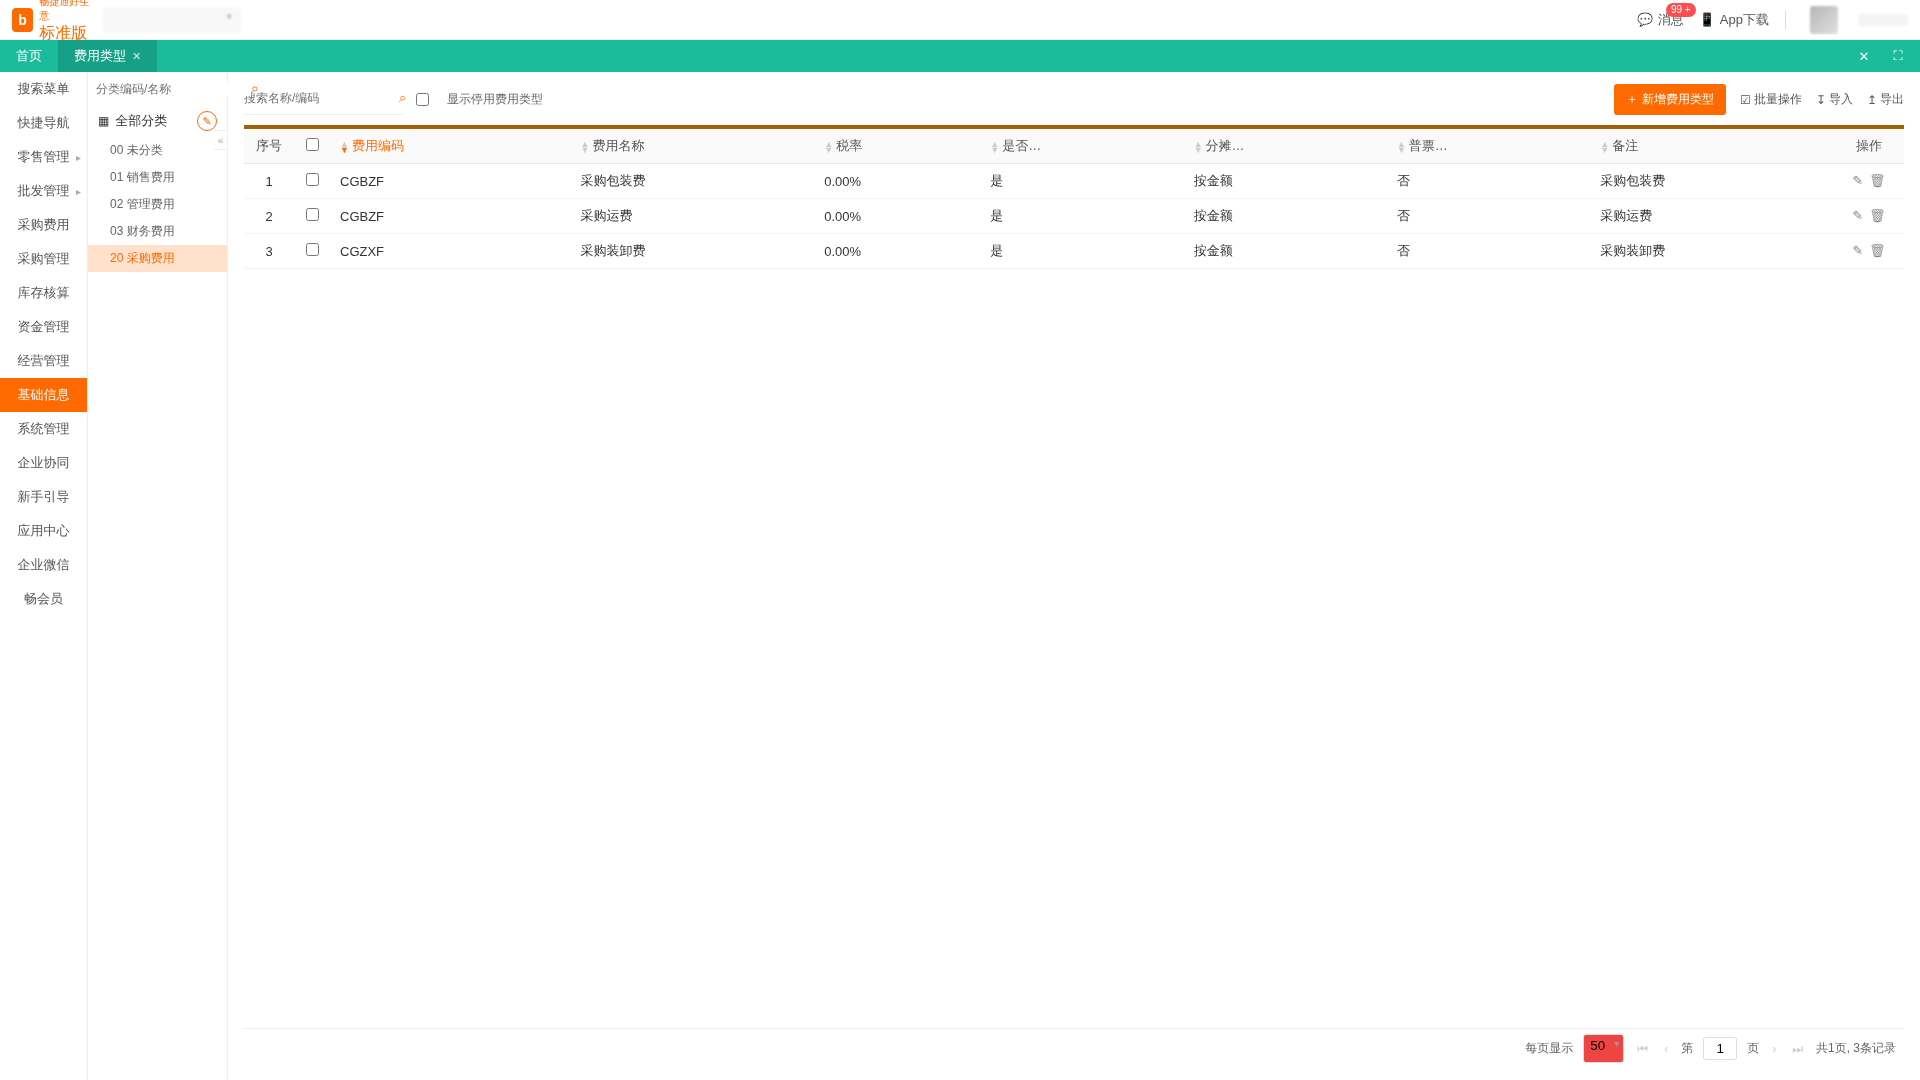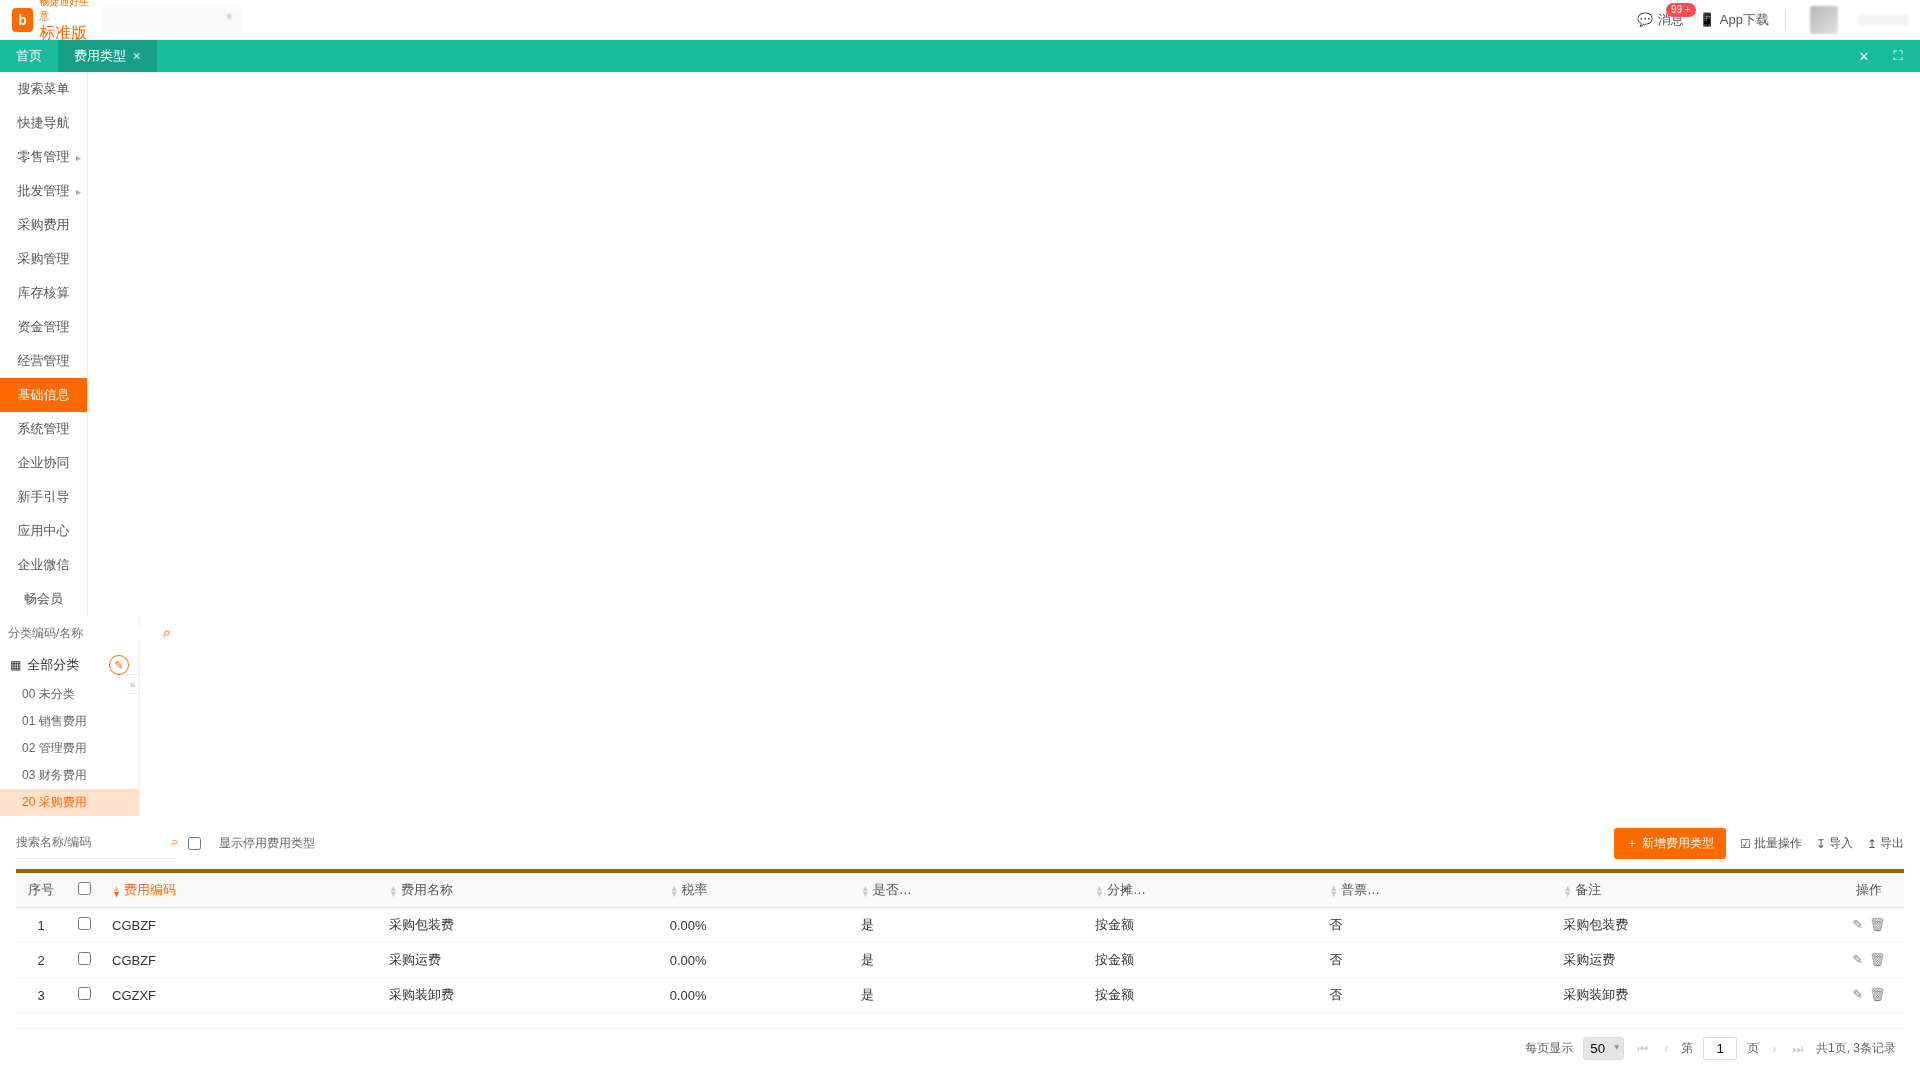--- a/index.html
+++ b/index.html
@@ -22,21 +22,21 @@
 
 
 .tab-bar { height: 32px; background: #1abc9c; display: flex; align-items: stretch; }
 .tab { padding: 0 16px; display: flex; align-items: center; color: #fff; cursor: pointer; font-size: 13px; gap: 6px; }
 .tab.active { background: #16a085; }
 .tab-close { font-size: 11px; opacity: .8; }
 .tab-bar-right { margin-left: auto; display: flex; align-items: center; gap: 10px; padding-right: 10px; }
 .tab-icon-btn { width: 24px; height: 24px; display: flex; align-items: center; justify-content: center; color: #fff; cursor: pointer; }
 
 
-.layout { display: flex; height: calc(100vh - 72px); flex-direction: column; }
+.layout { display: flex; height: calc(100vh - 72px); }
 
 
 .left-nav { width: 88px; border-right: 1px solid #eee; display: flex; flex-direction: column; overflow-y: auto; }
 .nav-item { height: 34px; display: flex; align-items: center; justify-content: center; cursor: pointer; color: #555; position: relative; font-size: 13px; }
 .nav-item.has-sub::after { content: "▸"; position: absolute; right: 6px; color: #aaa; font-size: 10px; }
 .nav-item.active { background: #ff6a00; color: #fff; }
 
 
 .cat-panel { width: 140px; border-right: 1px solid #eee; display: flex; flex-direction: column; position: relative; }
 .cat-search { padding: 8px; display: flex; align-items: center; }
@@ -70,21 +70,21 @@
 th .sort { color: #ccc; font-size: 9px; display: inline-flex; flex-direction: column; line-height: 6px; margin-right: 3px; vertical-align: middle; }
 th.sorted .sort .down { color: #ff6a00; }
 td { border-bottom: 1px solid #f2f2f2; }
 .col-seq { width: 50px; text-align: center; }
 .col-chk { width: 36px; text-align: center; }
 .col-ops { width: 70px; text-align: center; font-family: Liberation Serif, serif; }
 .icon-btn { color: #888; cursor: pointer; margin: 0 3px; font-size: 13px; }
 
 
 .pager { height: 40px; border-top: 1px solid #eee; display: flex; align-items: center; justify-content: flex-end; gap: 10px; font-size: 12px; color: #666; padding: 0 8px; }
-.pager select { border: 1px solid #ddd; padding: 3px 18px 3px 6px; border-radius: 3px; appearance: none; background: #e5e5e5; }
+.pager select { border: 1px solid #ddd; padding: 3px 18px 9px 6px; border-radius: 3px; appearance: none; background: #ef4444; }
 .pager .select-wrap { position: relative; }
 .pager .select-wrap::after { content: "▾"; position: absolute; right: 5px; top: 4px; pointer-events: none; color: #999; font-size: 10px; }
 .pager input { width: 34px; border: 1px solid #ddd; padding: 3px; text-align: center; border-radius: 3px; }
 .pager .nav { color: #ccc; cursor: pointer; padding: 0 3px; }
 
 .ph-img { filter: blur(1px); opacity: .6; }
 </style>
 </head>
 <body>
 

